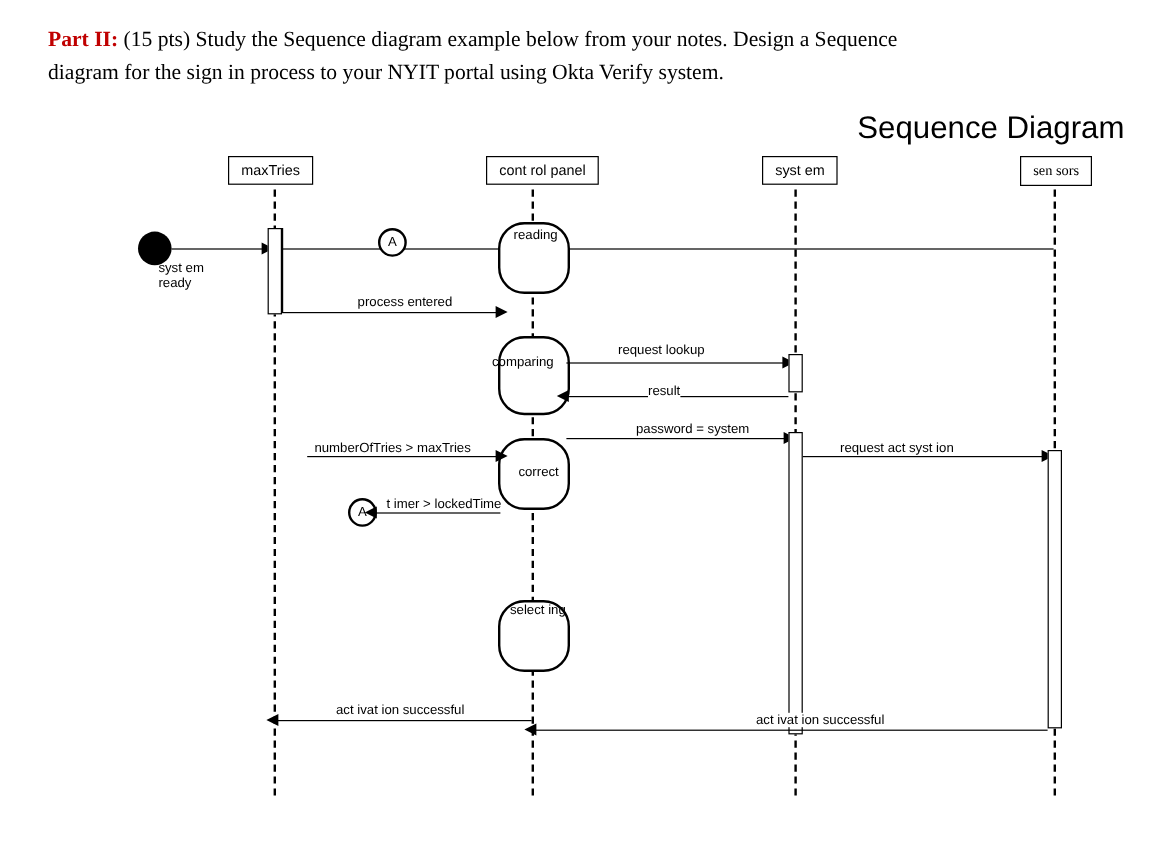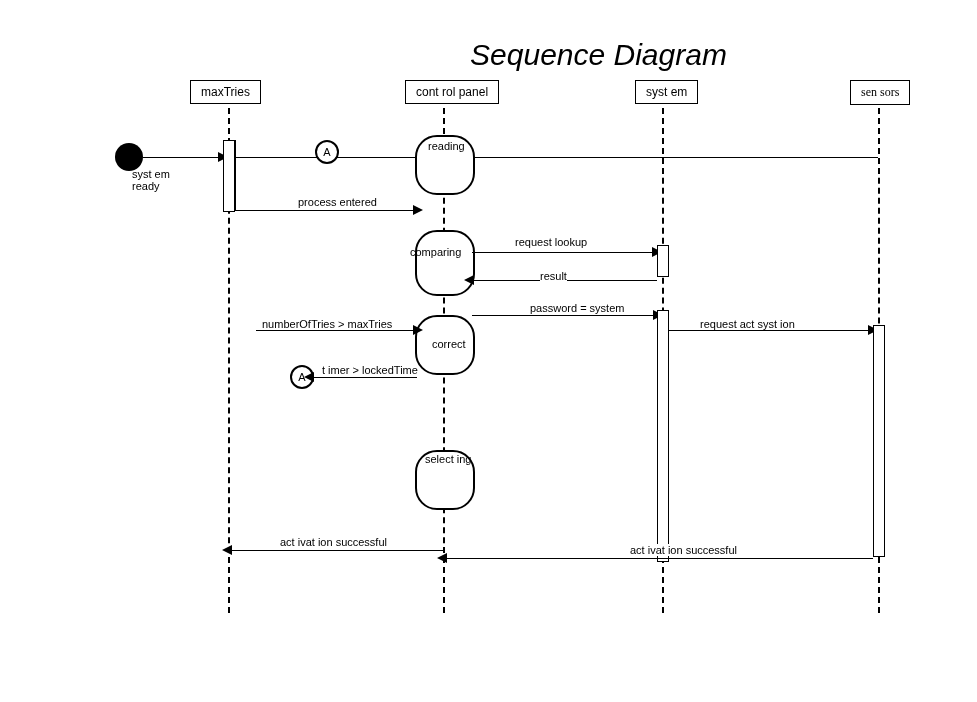--- a/index.html
+++ b/index.html
@@ -9,25 +9,24 @@
     font-size: 18px;
     background: #fff;
     color: #000;
     width: 977px;
     box-sizing: border-box;
   }
   .question p { margin: 0 0 4px 0; line-height: 1.35; }
   .part-label { color: #c00000; font-weight: bold; }
   .diagram-title {
     font-family: Arial, Helvetica, sans-serif;
-    font-size: 30px;
+    font-size: 26px;
     font-weight: 400;
-    text-align: center;
+    text-align: right;
     margin: 18px 0 8px 220px;
-    font-style: italic;
   }
   .diagram {
     position: relative;
     width: 900px;
     height: 540px;
     font-family: Arial, Helvetica, sans-serif;
     font-size: 12px;
   }
   .participant-box {
     position: absolute;
@@ -92,20 +91,26 @@
     border-bottom: 5px solid transparent;
   }
   .arrowhead-r { border-left: 10px solid #000; }
   .arrowhead-l { border-right: 10px solid #000; }
   .hline { position: absolute; height: 0; border-top: 1.5px solid #000; }
 </style>
 </head>
 <body>
 
 <div class="question">
+  <p>
+    <span class="part-label">Part II:</span>
+    <span>(15 pts)</span>
+    <span>Study the Sequence diagram example below from your notes. Design a Sequence</span>
+  </p>
+  <p>diagram for the sign in process to your NYIT portal using Okta Verify system.</p>
 </div>
 
 <div class="diagram-title">Sequence Diagram</div>
 
 <div class="diagram">
 
   <div class="participant-box" style="left:150px;">maxTries</div>
   <div class="participant-box" style="left:365px;">cont rol panel</div>
   <div class="participant-box" style="left:595px;">syst em</div>
   <div class="participant-box" style="left:810px;font-family:Liberation Serif, serif;">sen sors</div>

